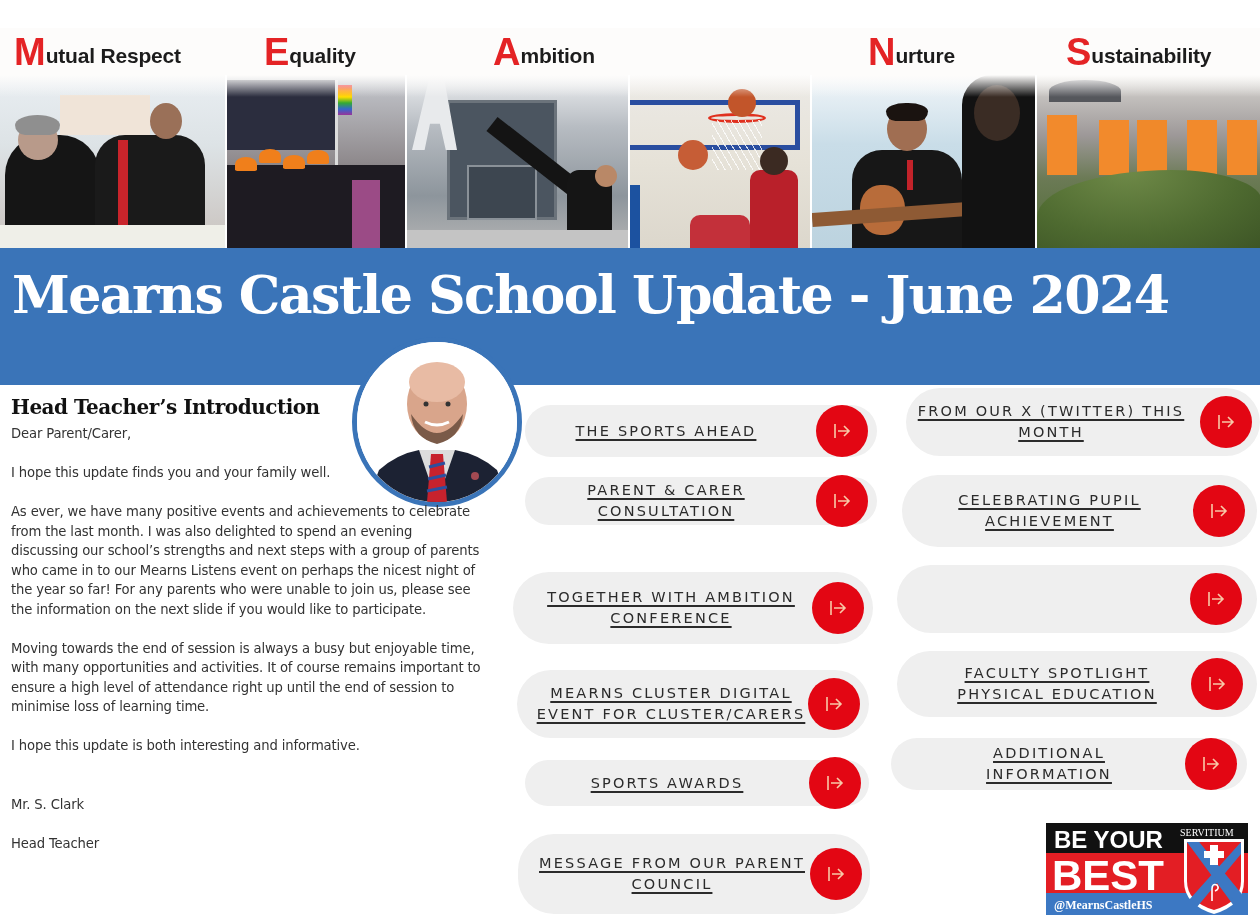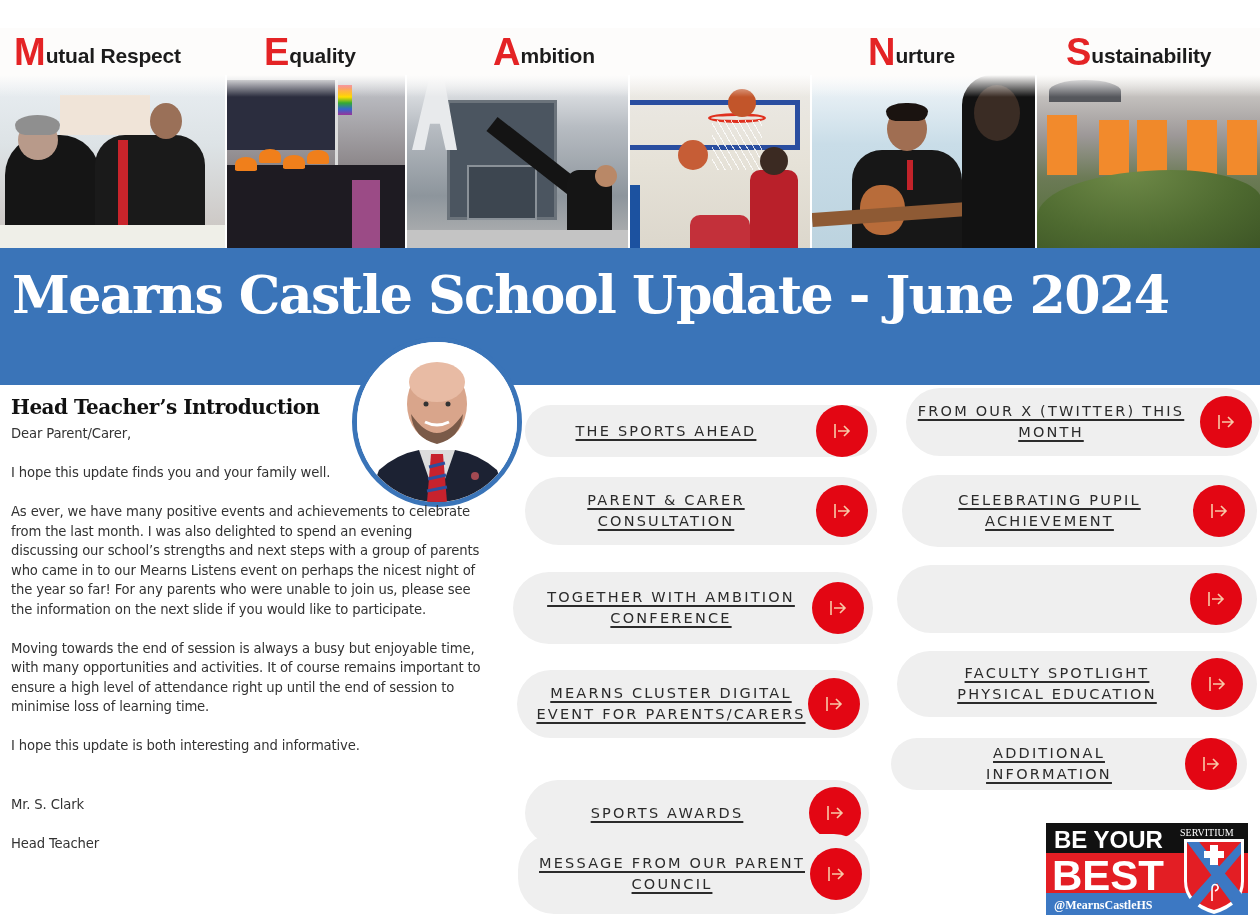--- a/index.html
+++ b/index.html
@@ -159,45 +159,45 @@
 </div>
 
 <div class="pill" style="left:525px;top:405px;width:352px;height:52px;">
   <span class="label" style="left:10px;right:80px;">THE SPORTS AHEAD</span>
   <span class="go" style="left:291px;">
       <svg viewBox="0 0 22 22">
         <path d="M4 4 V18 M7 11 H18 M13 6 L18 11 L13 16" stroke="#f8c9a8" stroke-width="1.6" fill="none"></path>
       </svg>
     </span>
 </div>
-<div class="pill" style="left:525px;top:477px;width:352px;height:68px;">
+<div class="pill" style="left:525px;top:477px;width:352px;height:48px;">
   <span class="label" style="left:10px;right:80px;">PARENT &amp; CARER CONSULTATION</span>
   <span class="go" style="left:291px;">
       <svg viewBox="0 0 22 22">
         <path d="M4 4 V18 M7 11 H18 M13 6 L18 11 L13 16" stroke="#f8c9a8" stroke-width="1.6" fill="none"></path>
       </svg>
     </span>
 </div>
 <div class="pill" style="left:513px;top:572px;width:360px;height:72px;">
   <span class="label" style="left:14px;right:58px;">TOGETHER WITH AMBITION CONFERENCE</span>
   <span class="go" style="left:299px;">
       <svg viewBox="0 0 22 22">
         <path d="M4 4 V18 M7 11 H18 M13 6 L18 11 L13 16" stroke="#f8c9a8" stroke-width="1.6" fill="none"></path>
       </svg>
     </span>
 </div>
 <div class="pill" style="left:517px;top:670px;width:352px;height:68px;">
-  <span class="label" style="left:14px;right:58px;">MEARNS CLUSTER DIGITAL EVENT FOR PARENTS/CARERS</span>
-  <span class="go" style="left:291px;">
-      <svg viewBox="0 0 22 22">
-        <path d="M4 4 V18 M7 11 H18 M13 6 L18 11 L13 16" stroke="#f8c9a8" stroke-width="1.6" fill="none"></path>
-      </svg>
-    </span>
-</div>
-<div class="pill" style="left:525px;top:780px;width:344px;height:66px;">
+  <span class="label" style="left:14px;right:58px;">MEARNS CLUSTER DIGITAL EVENT FOR CLUSTER/CARERS</span>
+  <span class="go" style="left:291px;">
+      <svg viewBox="0 0 22 22">
+        <path d="M4 4 V18 M7 11 H18 M13 6 L18 11 L13 16" stroke="#f8c9a8" stroke-width="1.6" fill="none"></path>
+      </svg>
+    </span>
+</div>
+<div class="pill" style="left:525px;top:760px;width:344px;height:46px;">
   <span class="label" style="left:10px;right:70px;">SPORTS AWARDS</span>
   <span class="go" style="left:284px;">
       <svg viewBox="0 0 22 22">
         <path d="M4 4 V18 M7 11 H18 M13 6 L18 11 L13 16" stroke="#f8c9a8" stroke-width="1.6" fill="none"></path>
       </svg>
     </span>
 </div>
 <div class="pill" style="left:518px;top:834px;width:352px;height:80px;">
   <span class="label" style="left:14px;right:58px;">MESSAGE FROM OUR PARENT COUNCIL</span>
   <span class="go" style="left:292px;">

